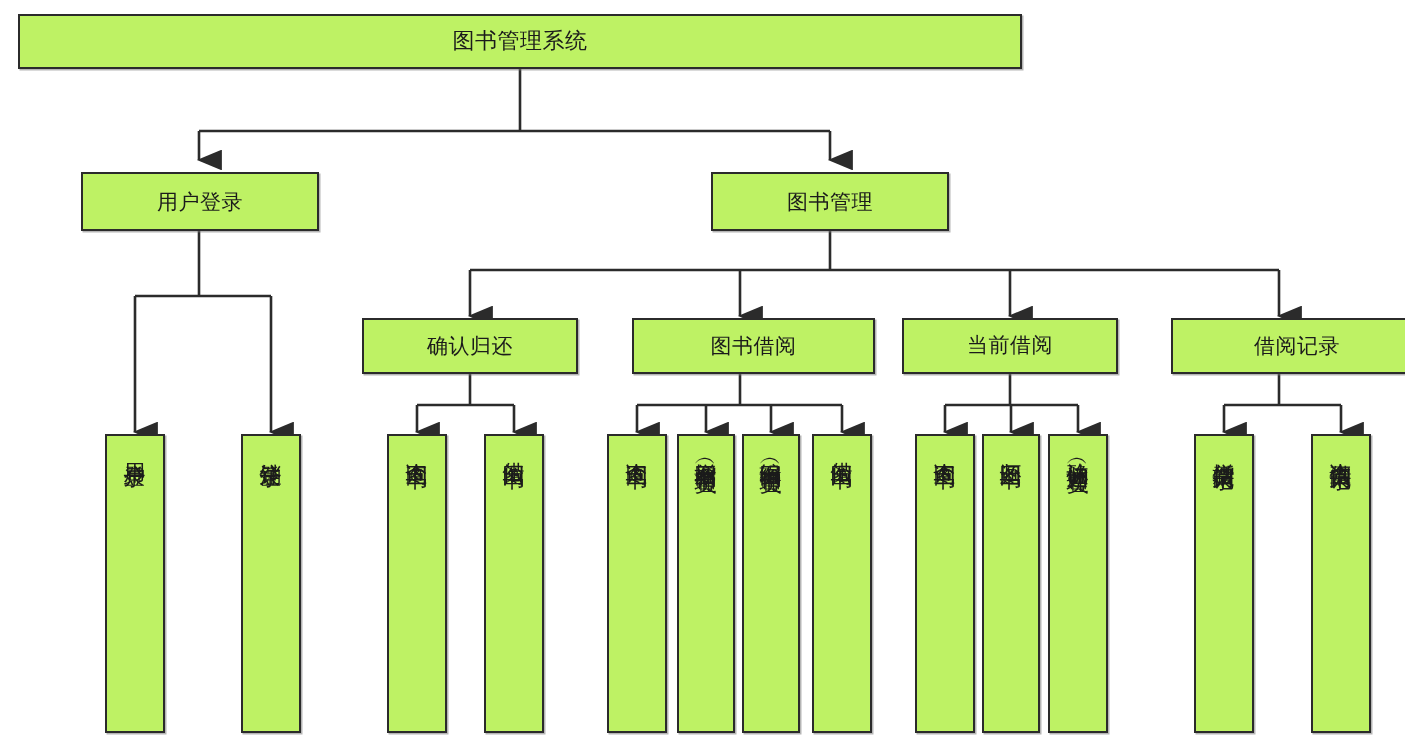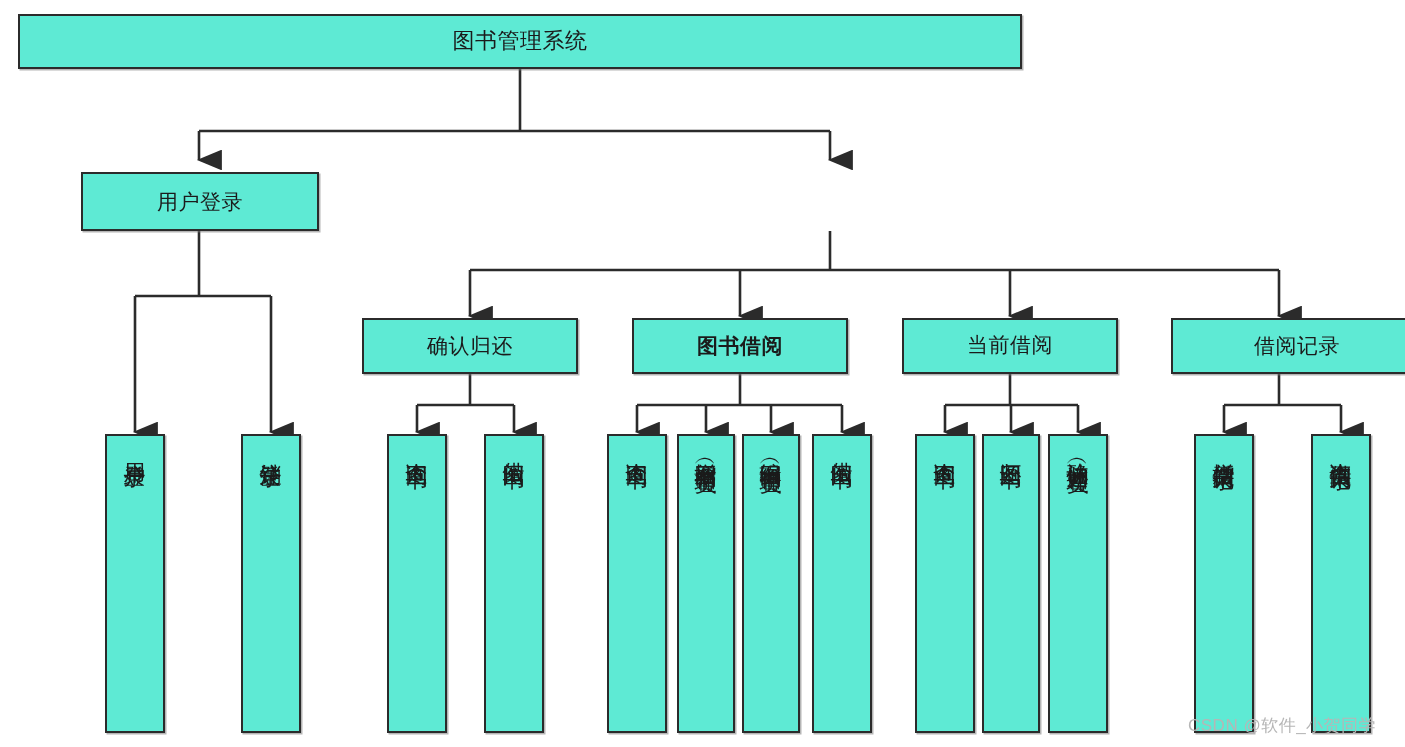--- a/index.html
+++ b/index.html
@@ -22,21 +22,21 @@
     left: 0;
     top: 0;
     width: 1405px;
     height: 747px;
     pointer-events: none;
   }
   .node {
     position: absolute;
     box-sizing: border-box;
     border: 2px solid #2b2b2b;
-    background: #5eead4;
+    background: #bef264;
     color: #1b1b1b;
     display: flex;
     align-items: center;
     justify-content: center;
     box-shadow: 1.5px 1.5px 0 rgba(120,120,120,0.55);
   }
   .node .label {
     display: block;
     text-align: center;
     line-height: 1.12;
@@ -131,25 +131,28 @@
     </g>
   </svg>
 
   <div class="node horiz root" style="left:18px; top:14px; width:1004px; height:55px;">
     <span class="label">图书管理系统</span>
   </div>
 
   <div class="node horiz" style="left:81px; top:172px; width:238px; height:59px;">
     <span class="label">用户登录</span>
   </div>
+  <div class="node horiz" style="left:711px; top:172px; width:238px; height:59px;">
+    <span class="label">图书管理</span>
+  </div>
 
   <div class="node horiz" style="left:362px; top:318px; width:216px; height:56px;">
     <span class="label">确认归还</span>
   </div>
-  <div class="node horiz" style="left:632px; top:318px; width:216px; height:56px;font-weight:bold;">
+  <div class="node horiz" style="left:632px; top:318px; width:243px; height:56px;">
     <span class="label">图书借阅</span>
   </div>
   <div class="node horiz" style="left:902px; top:318px; width:216px; height:56px;font-family:Liberation Serif, serif;">
     <span class="label">当前借阅</span>
   </div>
   <div class="node horiz" style="left:1171px; top:318px; width:252px; height:56px;">
     <span class="label">借阅记录</span>
   </div>
 
   <div class="node vert" style="left:105px; top:434px; width:60px; height:299px;">
@@ -189,15 +192,14 @@
     <span class="label">确认归还（管理员）</span>
   </div>
 
   <div class="node vert" style="left:1194px; top:434px; width:60px; height:299px;">
     <span class="label">新增借阅记录</span>
   </div>
   <div class="node vert" style="left:1311px; top:434px; width:60px; height:299px;">
     <span class="label">查询借阅记录</span>
   </div>
 
-  <div class="watermark">CSDN @软件_小贺同学</div>
 
 </div>
 
 </body></html>

